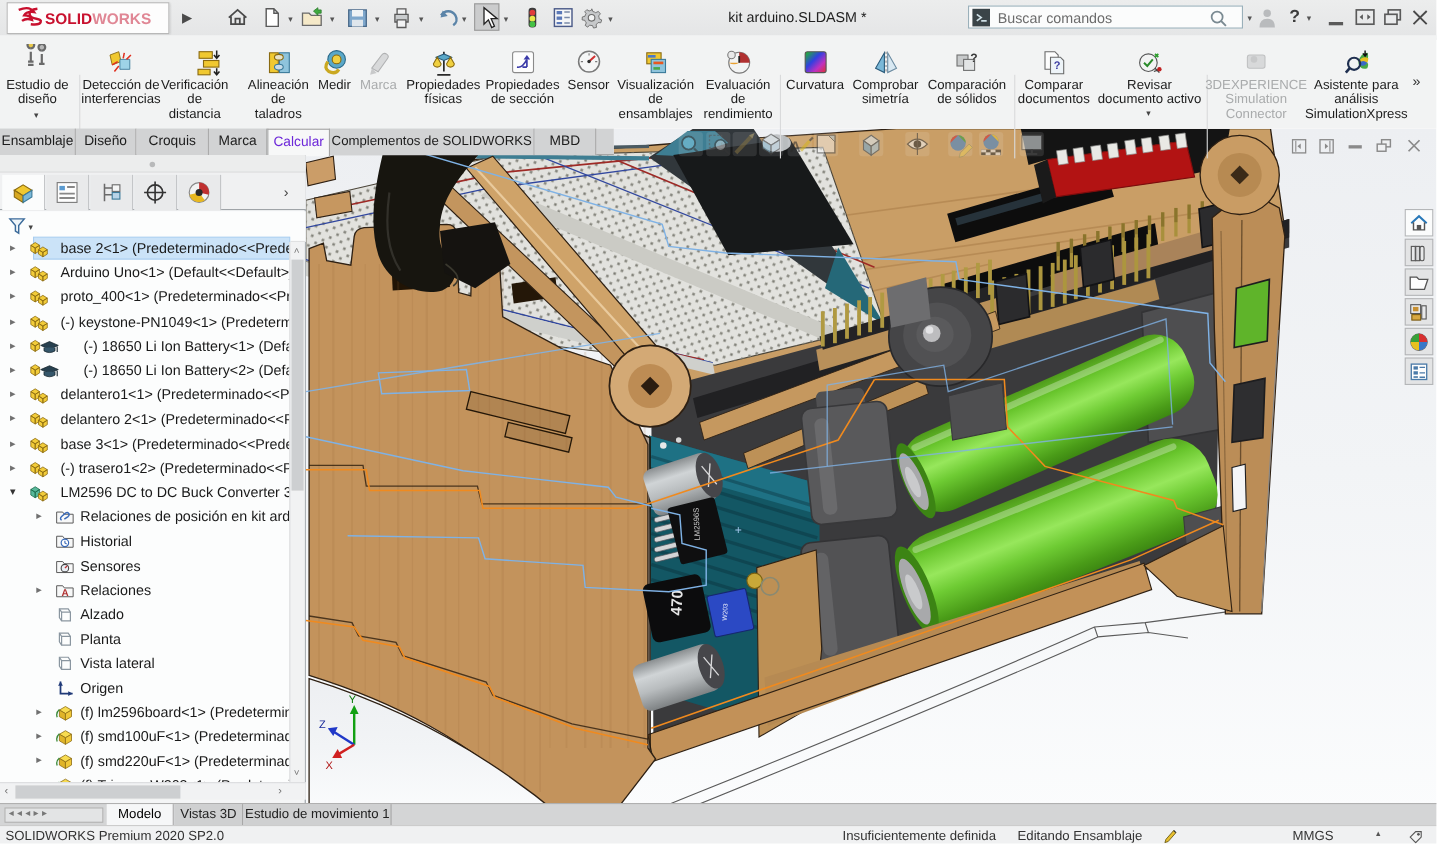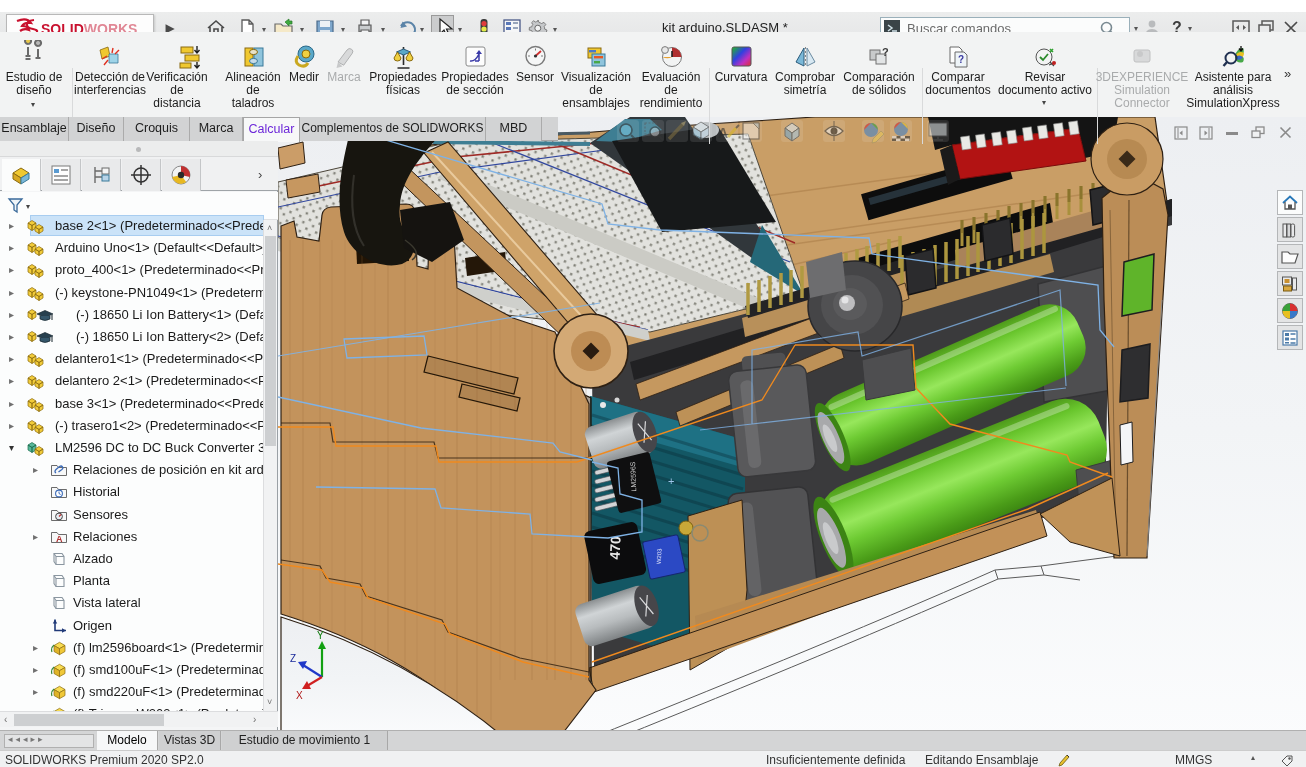--- a/index.html
+++ b/index.html
@@ -1,18 +1,18 @@
 <!DOCTYPE html>
 <html><head><meta charset="utf-8"><style>
 *{margin:0;padding:0;box-sizing:border-box}
 html,body{width:1306px;height:767px;overflow:hidden;font-family:"Liberation Sans",sans-serif;background:#fff}
 #app{position:relative;width:1306px;height:767px}
 .abs{position:absolute}
 
-#titlebar{position:absolute;left:0;top:12px;width:1306px;height:36px;background:linear-gradient(#eceded,#e4e5e6);border-bottom:1px solid #d0d1d2}
+#titlebar{position:absolute;left:0;top:0;width:1306px;height:36px;background:linear-gradient(#eceded,#e4e5e6);border-bottom:1px solid #d0d1d2}
 #logo{position:absolute;left:6px;top:2px;width:148px;height:29px;background:#fdfdfd;border:1px solid #b8b8b8;box-shadow:1px 1px 2px rgba(0,0,0,.15)}
 .tbi{position:absolute;top:4px;width:24px;height:24px;color:#4a4a4a;font-size:17px;line-height:24px;text-align:center}
 .dd{position:absolute;top:13px;font-size:8px;color:#555}
 #ttext{position:absolute;left:662px;top:8px;font-size:13px;color:#222}
 #search{position:absolute;left:880px;top:5px;width:250px;height:21px;background:#fbfcfc;border:1px solid #9ab0ba}
 
 #ribbon{position:absolute;left:0;top:32px;width:1306px;height:85px;background:#f2f3f3}
 .rsep{position:absolute;top:36px;width:1px;height:76px;background:#d9dadb}
 .rlbl{position:absolute;top:39px;font-size:12px;line-height:13px;color:#1c1c1c;text-align:center;white-space:pre-line}
 .rlbl.gray{color:#a9abac}
@@ -914,21 +914,21 @@
    <div class="abs" style="left:4px;top:2px;font-size:10px;color:#707070">‹</div>
    <div class="abs" style="left:253px;top:2px;font-size:10px;color:#707070">›</div>
    <div class="abs" style="left:14px;top:2px;width:150px;height:12px;background:#cdcfd1"></div>
  </div>
 </div>
 <div id="btabs">
  <div class="abs" style="left:4px;top:3px;width:90px;height:14px;background:#e3e4e5;border:1px solid #b0b0b0"></div>
  <div class="abs" style="left:8px;top:3px;font-size:9px;color:#777;letter-spacing:3px">◂◂◂▸▸</div>
  <div class="btab" style="left:97px;width:61px;background:#f6f7f8;color:#000;font-weight:normal">Modelo</div>
  <div class="btab" style="left:159px;width:62px">Vistas 3D</div>
- <div class="btab" style="left:222px;width:166px">Estudio de movimiento 1</div>
+ <div class="btab" style="left:222px;width:134px">Estudio de movimiento 1</div>
 </div>
 <div id="sbar">
  <div class="stx" style="left:5px">SOLIDWORKS Premium 2020 SP2.0</div>
  <div class="stx" style="left:766px">Insuficientemente definida</div>
  <div class="stx" style="left:925px">Editando Ensamblaje</div>
  <svg class="abs" style="left:1058px;top:2px" width="15" height="14" viewBox="0 0 15 14">
         <path d="M1 13 l3 -1 7 -8 -2 -2 -7 8 z" fill="#e8c030" stroke="#6a5a10" stroke-width=".8"></path>
         <path d="M9 2 l2 2" stroke="#333"></path>
       </svg>
  <div class="stx" style="left:1175px">MMGS</div>

